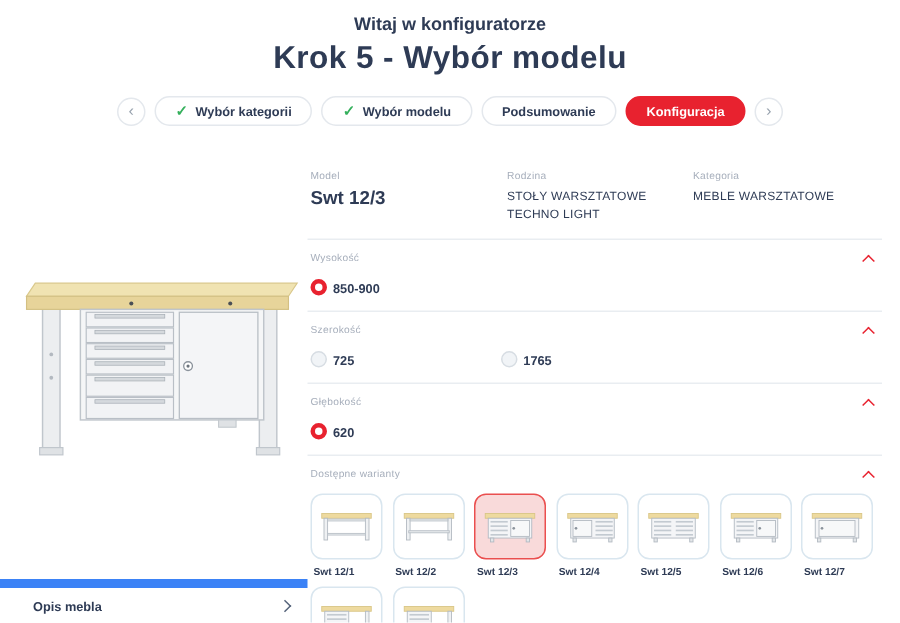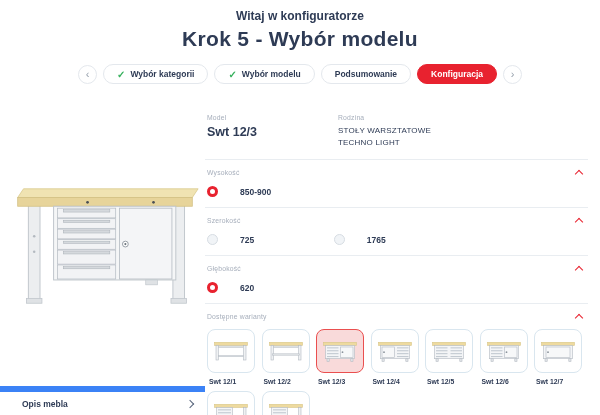--- a/index.html
+++ b/index.html
@@ -43,21 +43,21 @@
   .caps-value { font-size:8px; font-weight:400; color:#2e3b55; line-height:1.5; letter-spacing:.2px; }
 
   .section { border-top:1px solid #e9edf1; padding:8px 0 10px 2px; }
   .sec-head { display:flex; justify-content:space-between; align-items:center; cursor:pointer; }
   .sec-head .micro-label { margin-bottom:0; }
   .chev-up { width:6px; height:6px; border-left:1.6px solid #e8222f;
     border-top:1.6px solid #e8222f; transform:rotate(45deg); display:inline-block;
     margin-right:6px; margin-top:3px; }
 
   .choices { display:flex; margin-top:9px; }
-  .radio { display:flex; align-items:center; gap:22px; cursor:pointer; }
+  .radio { display:flex; align-items:center; gap:4px; cursor:pointer; }
   .choices.cols-3 .radio { width:33.3%; }
   .dot { width:11px; height:11px; border-radius:50%; background:#fff;
     border:1px solid #d7dde3; background:#f1f4f7; flex:0 0 auto; }
   .dot.on { background:#fff; border:3.2px solid #e8222f; }
   .radio .val { font-size:8.5px; font-weight:600; color:#2e3b55; }
 
   .variants-grid { display:flex; flex-wrap:wrap; column-gap:6.5px; margin-top:8px; }
   .variant-cell { width:48px; cursor:pointer; }
   .variant-card { width:48px; height:44px; border:1px solid #d9e6ef; border-radius:8px;
     background:#fff; display:flex; align-items:center; justify-content:center; }
@@ -140,20 +140,24 @@
   <div class="panel">
     <div class="info-row">
       <div class="info-col1">
         <div class="micro-label">Model</div>
         <div class="model-value">Swt 12/3</div>
       </div>
       <div class="info-col2">
         <div class="micro-label">Rodzina</div>
         <div class="caps-value">STOŁY WARSZTATOWE TECHNO LIGHT</div>
       </div>
+      <div class="info-col3">
+        <div class="micro-label">Kategoria</div>
+        <div class="caps-value">MEBLE WARSZTATOWE</div>
+      </div>
     </div>
 
     <div id="options">
         <div class="section">
           <div class="sec-head">
             <span class="micro-label">Wysokość</span>
             <span class="chev-up"></span>
           </div>
           <div class="choices">
             <label class="radio">

